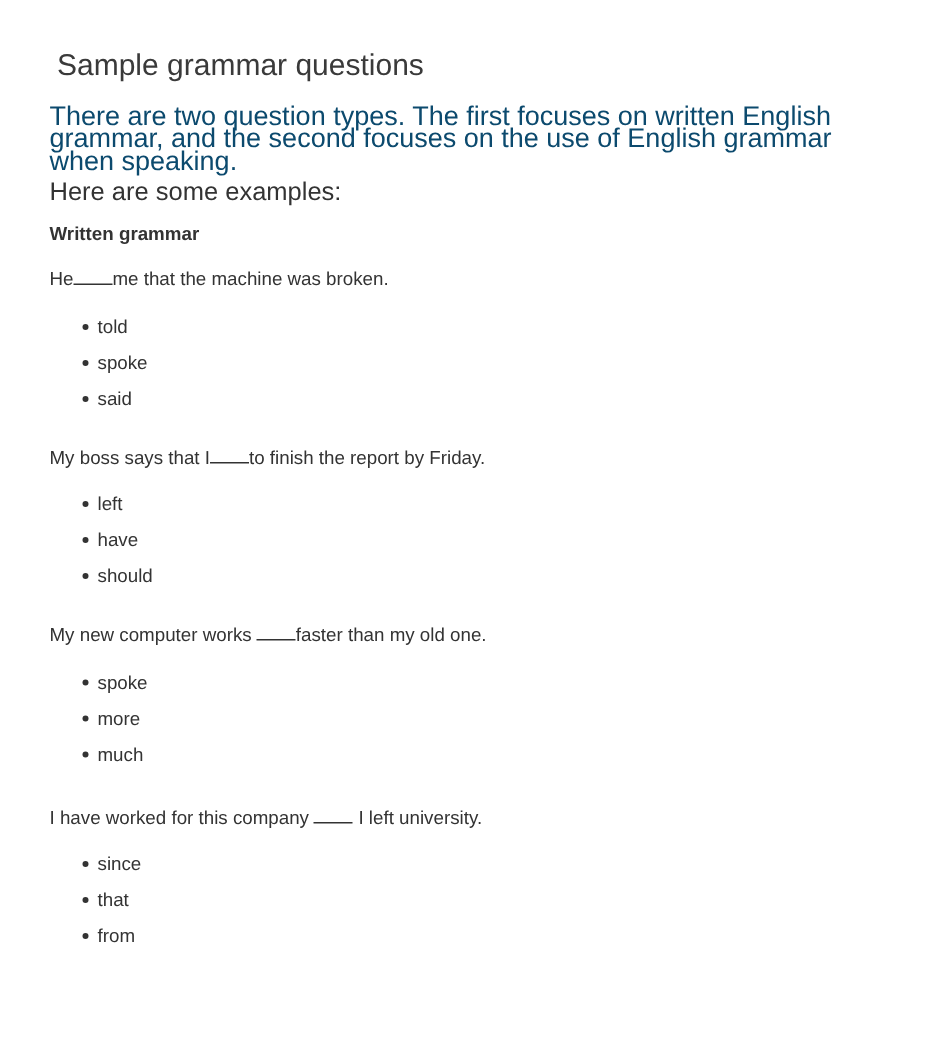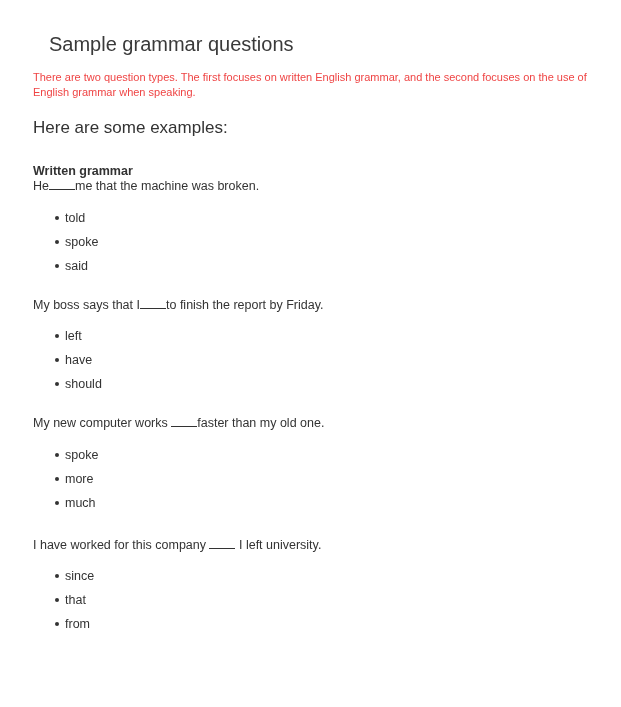--- a/index.html
+++ b/index.html
@@ -2,29 +2,29 @@
 <html><head>
   <meta charset="utf-8">
   <style>
     html, body { margin: 0; padding: 0; background: #ffffff; }
     body {
       width: 621px; height: 707px; overflow: hidden; position: relative;
       font-family: "Liberation Sans", sans-serif; color: #333333;
     }
     .doc { position: absolute; left: 33px; top: 0; width: 560px; }
     .title {
-      position: absolute; top: 33px; left: 16px;
+      position: absolute; top: 33px; left: 5px;
       font-size: 20px; color: #3a3a3a; white-space: nowrap; margin: 0; font-weight: normal;
     }
     .intro {
       position: absolute; top: 70px; left: 0; width: 560px;
-      font-size: 11px; line-height: 15px; color: #ef4444; margin: 0;
+      font-size: 18px; line-height: 15px; color: #0c4a6e; margin: 0;
     }
     .examples { position: absolute; top: 118px; left: 0; font-size: 17px; color: #333; margin: 0; }
-    .section-h { position: absolute; top: 164px; left: 0; font-size: 12.5px; font-weight: bold; color: #333; margin: 0; }
+    .section-h { position: absolute; top: 149px; left: 0; font-size: 12.5px; font-weight: bold; color: #333; margin: 0; }
     .question { position: absolute; left: 0; font-size: 12.5px; color: #333; white-space: nowrap; text-align: center; }
     .blank { display: inline-block; width: 26px; border-bottom: 1.2px solid #333; vertical-align: baseline; height: 10px; }
     .opts { position: absolute; left: 0; margin: 0; padding: 0; list-style: none; }
     .opt { height: 24px; line-height: 18px; font-size: 12.5px; color: #333; position: relative; }
     .bullet {
       position: absolute; left: 22px; top: 7px; width: 4px; height: 4px; border-radius: 50%; background: #333;
     }
     .opt-label { position: absolute; left: 32px; top: 0; }
   </style>
 </head>

